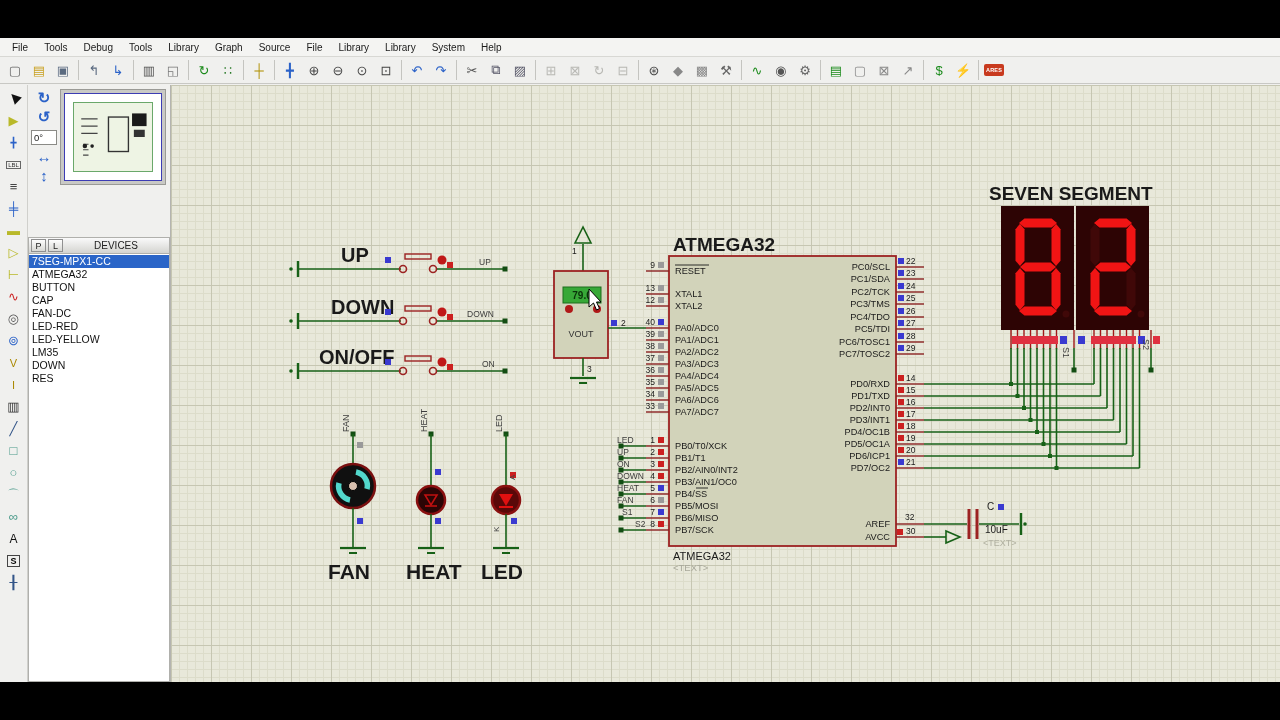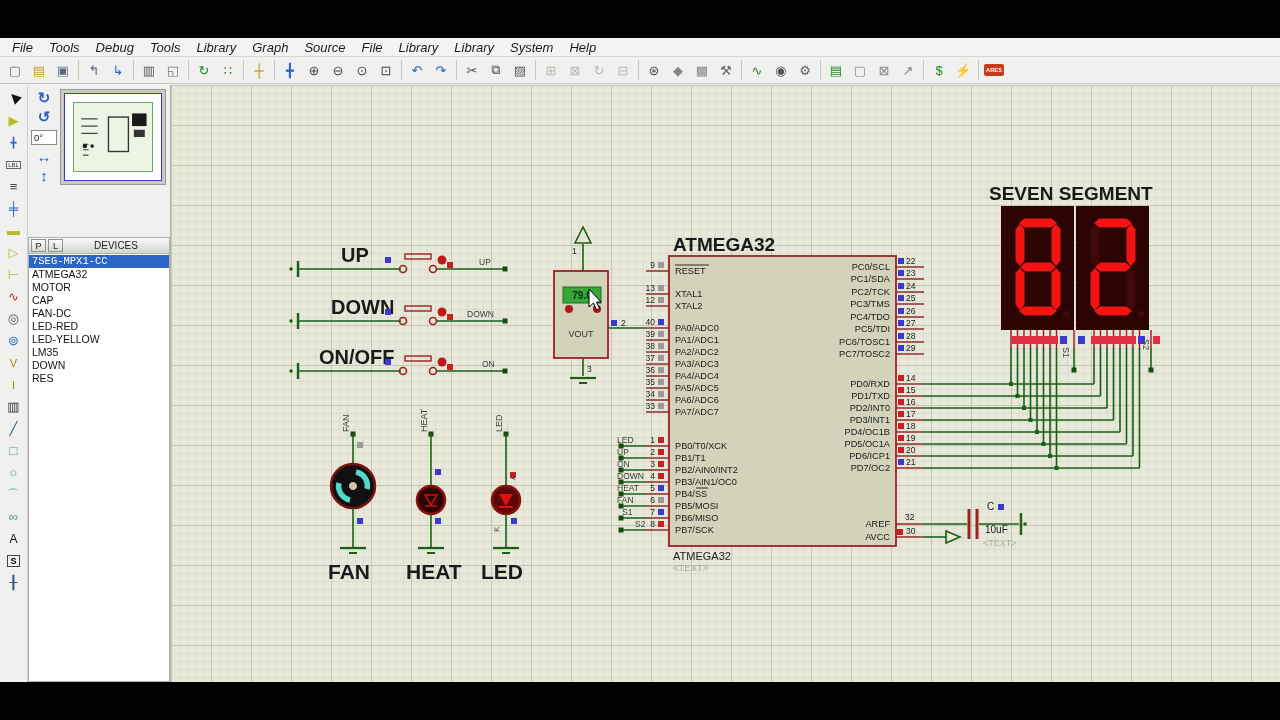--- a/index.html
+++ b/index.html
@@ -3,21 +3,21 @@
 <meta charset="utf-8">
 <style>
   * { margin:0; padding:0; box-sizing:border-box; }
   html,body { width:1280px; height:720px; background:#000; overflow:hidden;
     font-family:"Liberation Sans", sans-serif; }
   #app { position:absolute; top:38px; left:0; width:1280px; height:644px;
     background:#f0f0ee; }
   
   #menubar { height:19px; background:#f4f4f2; border-bottom:1px solid #d8d8d4;
     display:flex; align-items:center; padding-left:4px; }
-  .menu-item { font-size:13px; color:#1a1a1a; padding:2px 8px; cursor:default;font-style:italic; }
+  .menu-item { font-size:10px; color:#1a1a1a; padding:2px 8px; cursor:default; }
   
   #toolbar { height:27px; background:#f0f0ee; border-bottom:1px solid #c8c8c4;
     display:flex; align-items:center; padding-left:3px; }
   .tbtn { width:22px; height:22px; display:flex; align-items:center; justify-content:center;
     font-size:13px; color:#555; border:1px solid transparent; margin:0 1px; cursor:default; }
   .tbtn.disabled { color:#b8b8b4 !important; }
   .tsep { width:1px; height:20px; background:#c4c4c0; margin:0 3px; }
   .ares-chip { background:#c83a1e; color:#fff; font-size:5.5px; font-weight:bold;
     padding:3px 2px; border-radius:2px; letter-spacing:0.2px; }
   
@@ -46,21 +46,21 @@
   
   #selheader { display:flex; align-items:center; height:17px; margin-top:52px;
     border:1px solid #b0b0ac; background:linear-gradient(#fafafa,#d4d4d0); }
   .plbtn { width:15px; height:13px; border:1px solid #909090; background:linear-gradient(#fdfdfd,#d8d8d4);
     font-size:9px; text-align:center; line-height:12px; margin-left:2px; color:#222; cursor:default; }
   #selheader .hdr { flex:1; text-align:center; font-size:10px; color:#222; }
   #devicelist { flex:1; background:#fff; border:1px solid #b0b0ac; border-top:none;
     overflow:hidden; padding-top:1px; }
   .dev-item { font-size:10.5px; color:#111; padding:0 3px; height:13px; line-height:13px;
     white-space:nowrap; cursor:default; }
-  .dev-item.selected { background:#2a65c8; color:#fff;font-family:Liberation Mono, monospace; }
+  .dev-item.selected { background:#2a65c8; color:#fff; }
   
   #editor { position:relative; flex:1; overflow:hidden; border-left:1px solid #b4b4b0;
     background-color:#e8e8da;
     background-image:
       linear-gradient(#c6c6b2 1px, transparent 1px),
       linear-gradient(90deg,#c6c6b2 1px, transparent 1px),
       linear-gradient(#dcdcca 1px, transparent 1px),
       linear-gradient(90deg,#dcdcca 1px, transparent 1px);
     background-size:40px 40px, 40px 40px, 8px 8px, 8px 8px; }
   #schematic { position:absolute; left:0; top:0; }
@@ -236,21 +236,21 @@
         </div>
       </div>
       <div id="selheader">
         <div class="plbtn">P</div>
         <div class="plbtn">L</div>
         <div class="hdr">DEVICES</div>
       </div>
       <div id="devicelist">
           <div class="dev-item selected">7SEG-MPX1-CC</div>
           <div class="dev-item">ATMEGA32</div>
-          <div class="dev-item">MOTOR</div>
+          <div class="dev-item">BUTTON</div>
           <div class="dev-item">CAP</div>
           <div class="dev-item">FAN-DC</div>
           <div class="dev-item">LED-RED</div>
           <div class="dev-item">LED-YELLOW</div>
           <div class="dev-item">LM35</div>
           <div class="dev-item">DOWN</div>
           <div class="dev-item">RES</div>
         </div>
     </div>
     <div id="editor">

